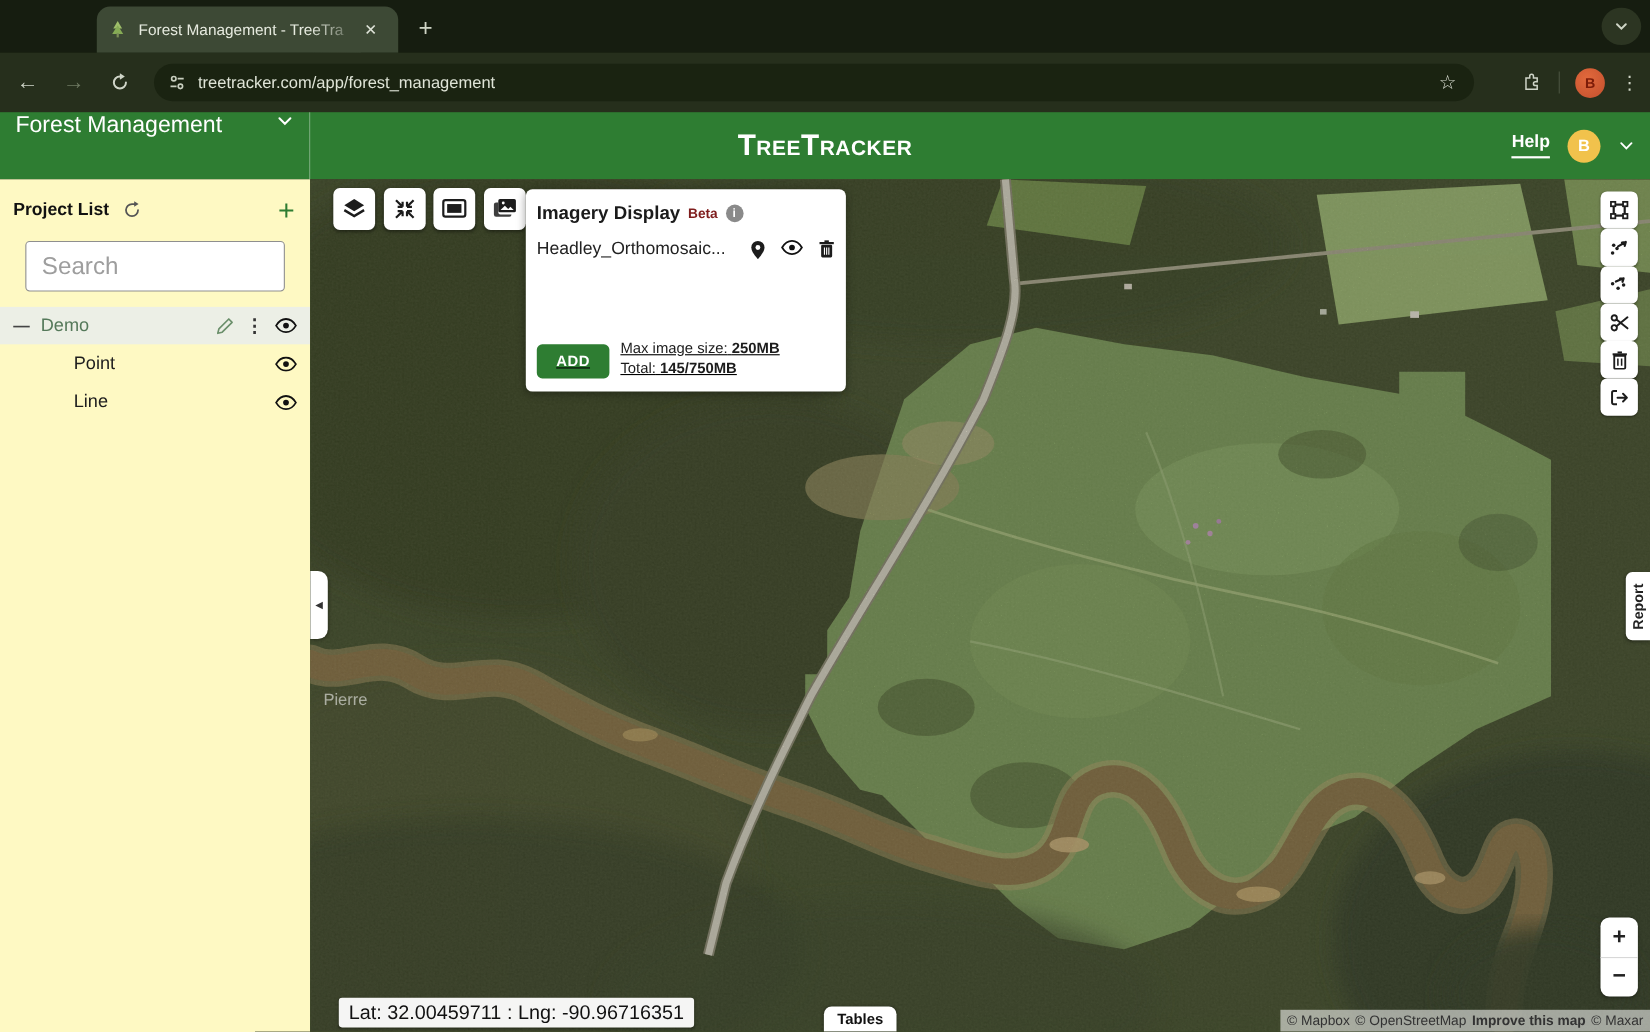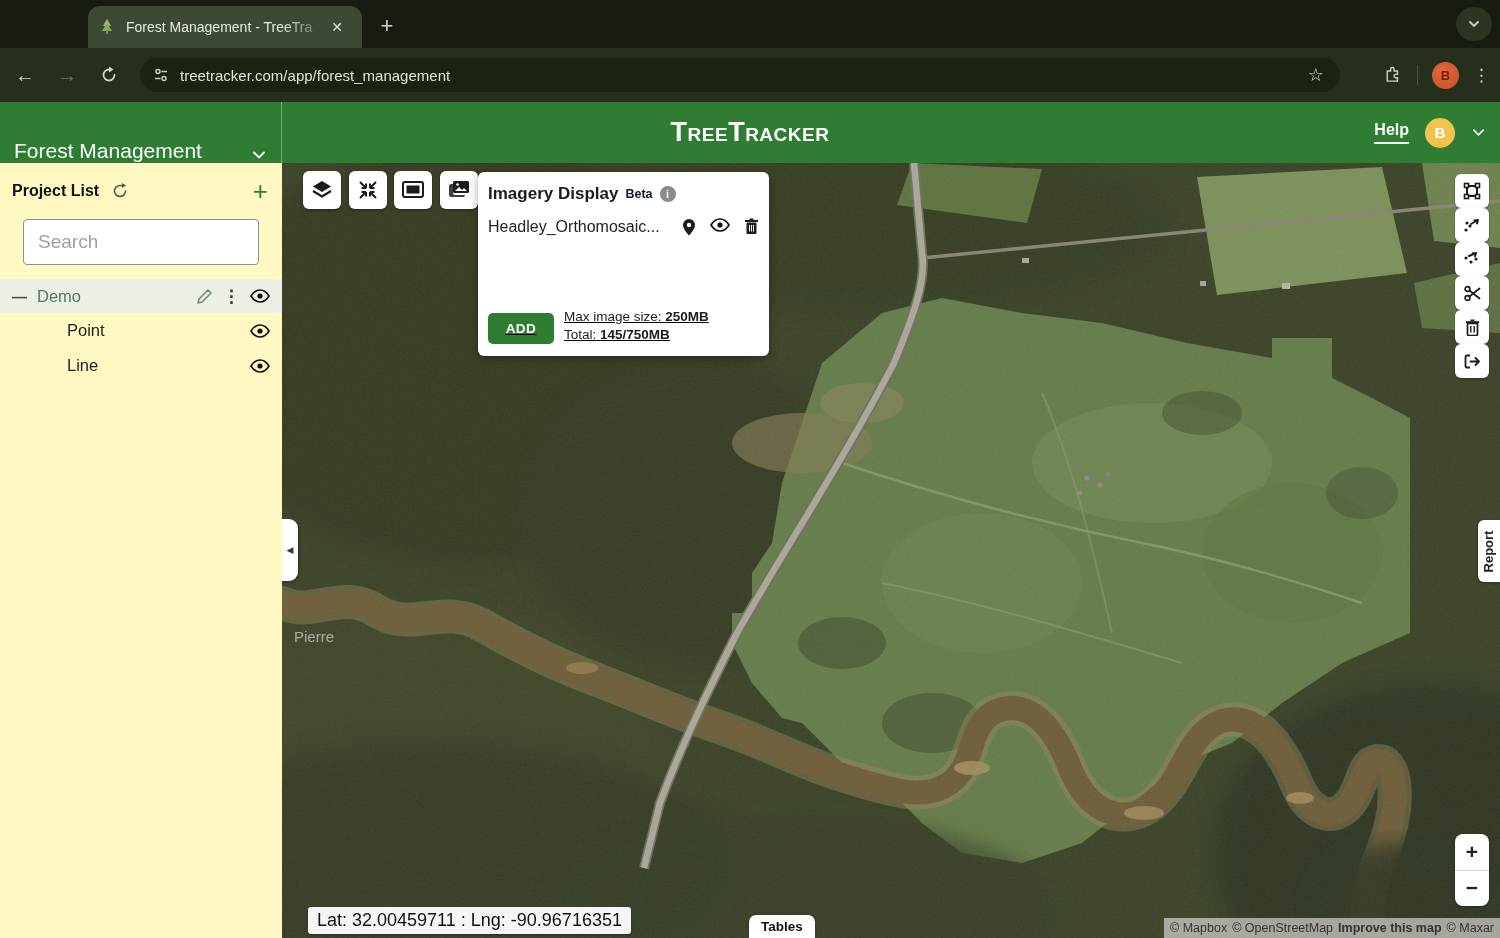--- a/index.html
+++ b/index.html
@@ -32,38 +32,38 @@
   .url-star { color:#d9ddd1; font-size:18px; cursor:pointer; padding:0 4px; }
   .tb-right { position:absolute; right:10px; top:10px; height:34px; display:flex; align-items:center; gap:14px; }
   .tb-sep { width:1px; height:20px; background:#4a5340; }
   .profile-b { width:27px; height:27px; border-radius:50%; background:radial-gradient(circle at 40% 35%, #e2693c, #c2502e);
                color:#7d1c09; font-weight:bold; font-size:13px; display:flex; align-items:center; justify-content:center; cursor:pointer; }
   .kebab { color:#cfd5c6; font-size:17px; letter-spacing:0; cursor:pointer; }
 
   
   .appbar { position:absolute; left:0; top:102px; width:1500px; height:61px; background:#2e7d32;
             display:flex; align-items:center; color:#fff; }
-  .proj-select { width:282px; height:100%; display:flex; align-items:flex-end; padding:0 14px;
+  .proj-select { width:282px; height:100%; display:flex; align-items:flex-start; padding:0 14px;
                  border-right:1px solid rgba(255,255,255,.35); cursor:pointer; }
   .proj-name { font-size:21px; font-weight:500; flex:1; }
   .brand { position:absolute; left:0; right:0; text-align:center; font-variant:small-caps;
            font-weight:bold; font-size:27px; letter-spacing:.5px; pointer-events:none; }
   .appbar-right { position:absolute; right:14px; display:flex; align-items:center; gap:16px; }
   .help { font-size:16px; font-weight:bold; border-bottom:2px solid #fff; padding-bottom:3px; cursor:pointer; }
   .avatar { width:30px; height:30px; border-radius:50%; background:#f1c24c; color:#fff;
             font-weight:bold; font-size:15px; display:flex; align-items:center; justify-content:center; cursor:pointer; }
 
   
   .sidebar { position:absolute; left:0; top:163px; width:282px; height:775px; background:#fef9c3; }
   .sb-head { display:flex; align-items:center; padding:18px 14px 8px 12px; }
   .sb-title { font-size:16px; font-weight:bold; color:#111; }
   .sb-refresh { margin-left:12px; cursor:pointer; display:flex; }
   .sb-plus { margin-left:auto; color:#2e7d32; font-size:26px; font-weight:500; line-height:20px; cursor:pointer; }
   .sb-search { display:block; width:236px; height:46px; margin:10px auto 14px; border:1px solid #8f8f8f;
-               border-radius:4px; font-size:19px; padding:0 14px; color:#333; outline:none;
+               border-radius:4px; font-size:22px; padding:0 14px; color:#333; outline:none;
                font-family:"Liberation Sans", sans-serif; }
   .sb-search::placeholder { color:#9e9e9e; }
   .proj-row { height:34px; background:#ecefe6; display:flex; align-items:center; padding:0 12px; cursor:pointer; }
   .proj-collapse { color:#444; font-size:15px; font-weight:bold; margin-right:10px; }
   .proj-label { color:#55795a; font-size:16.5px; flex:1; }
   .proj-row .ric { display:flex; align-items:center; margin-left:10px; cursor:pointer; }
   .layer-row { height:35px; display:flex; align-items:center; padding:0 12px 0 67px; cursor:pointer; position:relative; }
   .layer-row.hl { background:#f6f5ed; margin-left:55px; padding-left:12px; }
   .layer-label { font-size:16.5px; color:#1d1d1d; font-weight:500; flex:1; }
   .layer-row .eye { margin-left:auto; display:flex; cursor:pointer; }
@@ -74,21 +74,21 @@
 
   .mbtn { position:absolute; width:38px; height:38px; background:#fff; border-radius:6px;
           box-shadow:0 1px 3px rgba(0,0,0,.4); display:flex; align-items:center; justify-content:center; cursor:pointer; }
   .rbtn { position:absolute; left:1173px; width:34px; height:34px; background:#fff; border-radius:6px;
           box-shadow:0 1px 2px rgba(0,0,0,.35); display:flex; align-items:center; justify-content:center; cursor:pointer; }
 
   .panel { position:absolute; left:196px; top:9px; width:291px; height:184px; background:#fff;
            border-radius:6px; box-shadow:0 2px 8px rgba(0,0,0,.35); padding:12px 10px; }
   .panel-titlerow { display:flex; align-items:center; gap:7px; }
   .panel-title { font-size:17px; font-weight:bold; color:#1b1b1b; }
-  .beta { color:#0f172a; font-size:12.5px; font-weight:bold; }
+  .beta { color:#7f1d1d; font-size:12.5px; font-weight:bold; }
   .info-ic { width:16px; height:16px; border-radius:50%; background:#8a8a8a; color:#fff; font-size:11px;
              font-weight:bold; display:flex; align-items:center; justify-content:center; cursor:pointer; }
   .panel-item { display:flex; margin-top:14px; }
   .panel-item-name { font-size:16px; color:#222; flex:1; white-space:nowrap; overflow:hidden; }
   .panel-item .iic { display:flex; margin-left:14px; cursor:pointer; }
   .panel-bottom { position:absolute; left:10px; right:10px; bottom:12px; display:flex; align-items:flex-end; gap:10px;text-decoration:underline; }
   .add-btn { background:#2e7d32; color:#fff; font-weight:bold; font-size:13.5px; border:none;
              border-radius:5px; width:66px; height:31px; cursor:pointer; letter-spacing:.5px;
              font-family:"Liberation Sans", sans-serif; }
   .size-info { font-size:13.5px; color:#1c1c1c; line-height:18px; }

